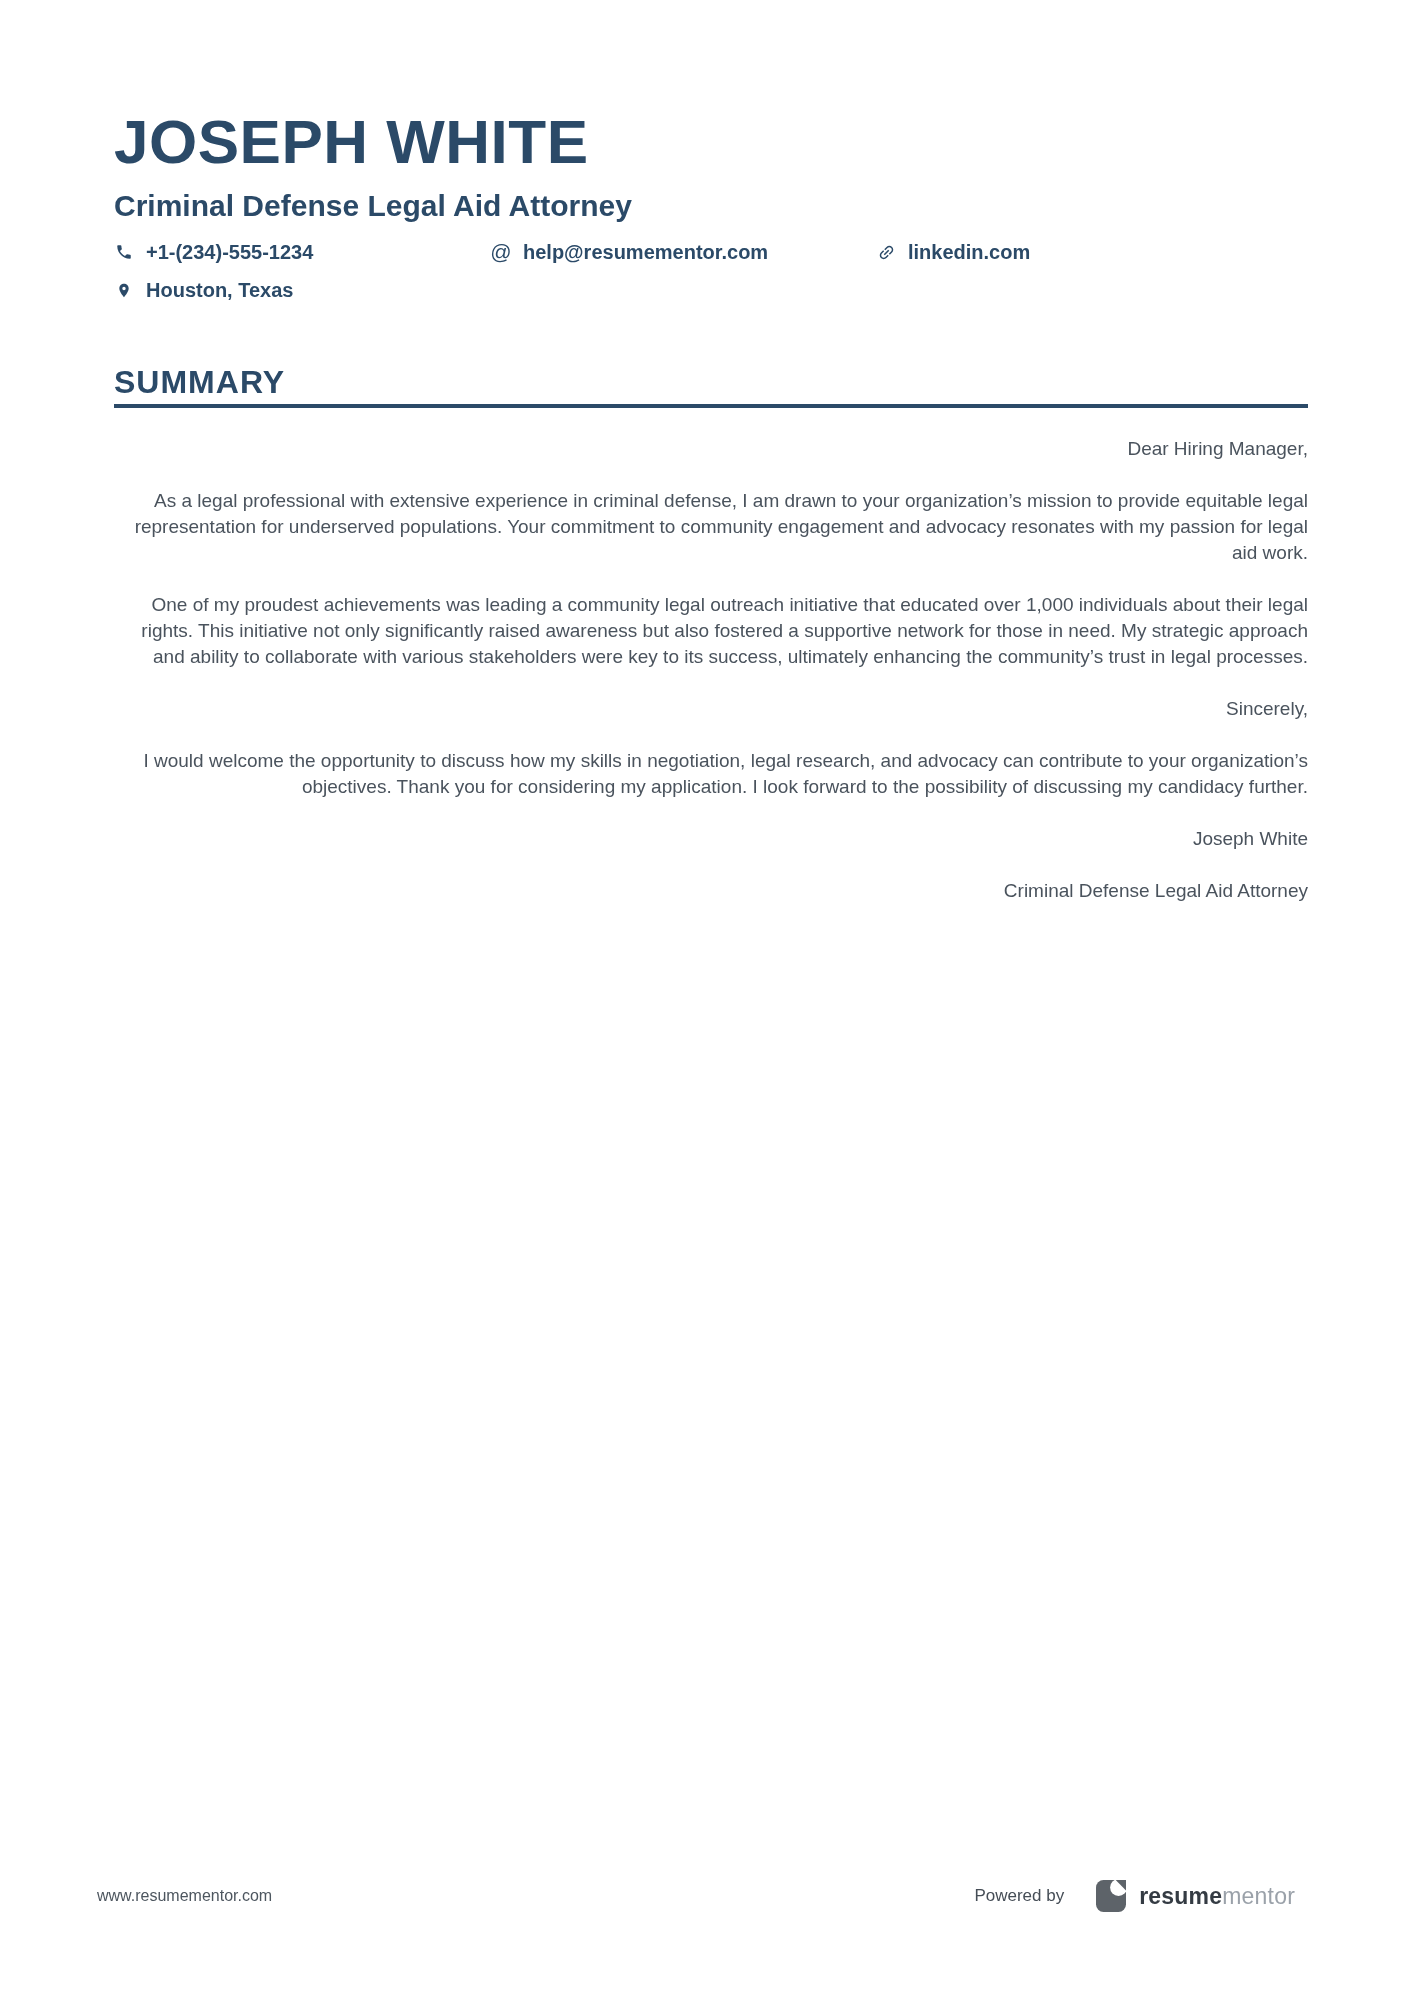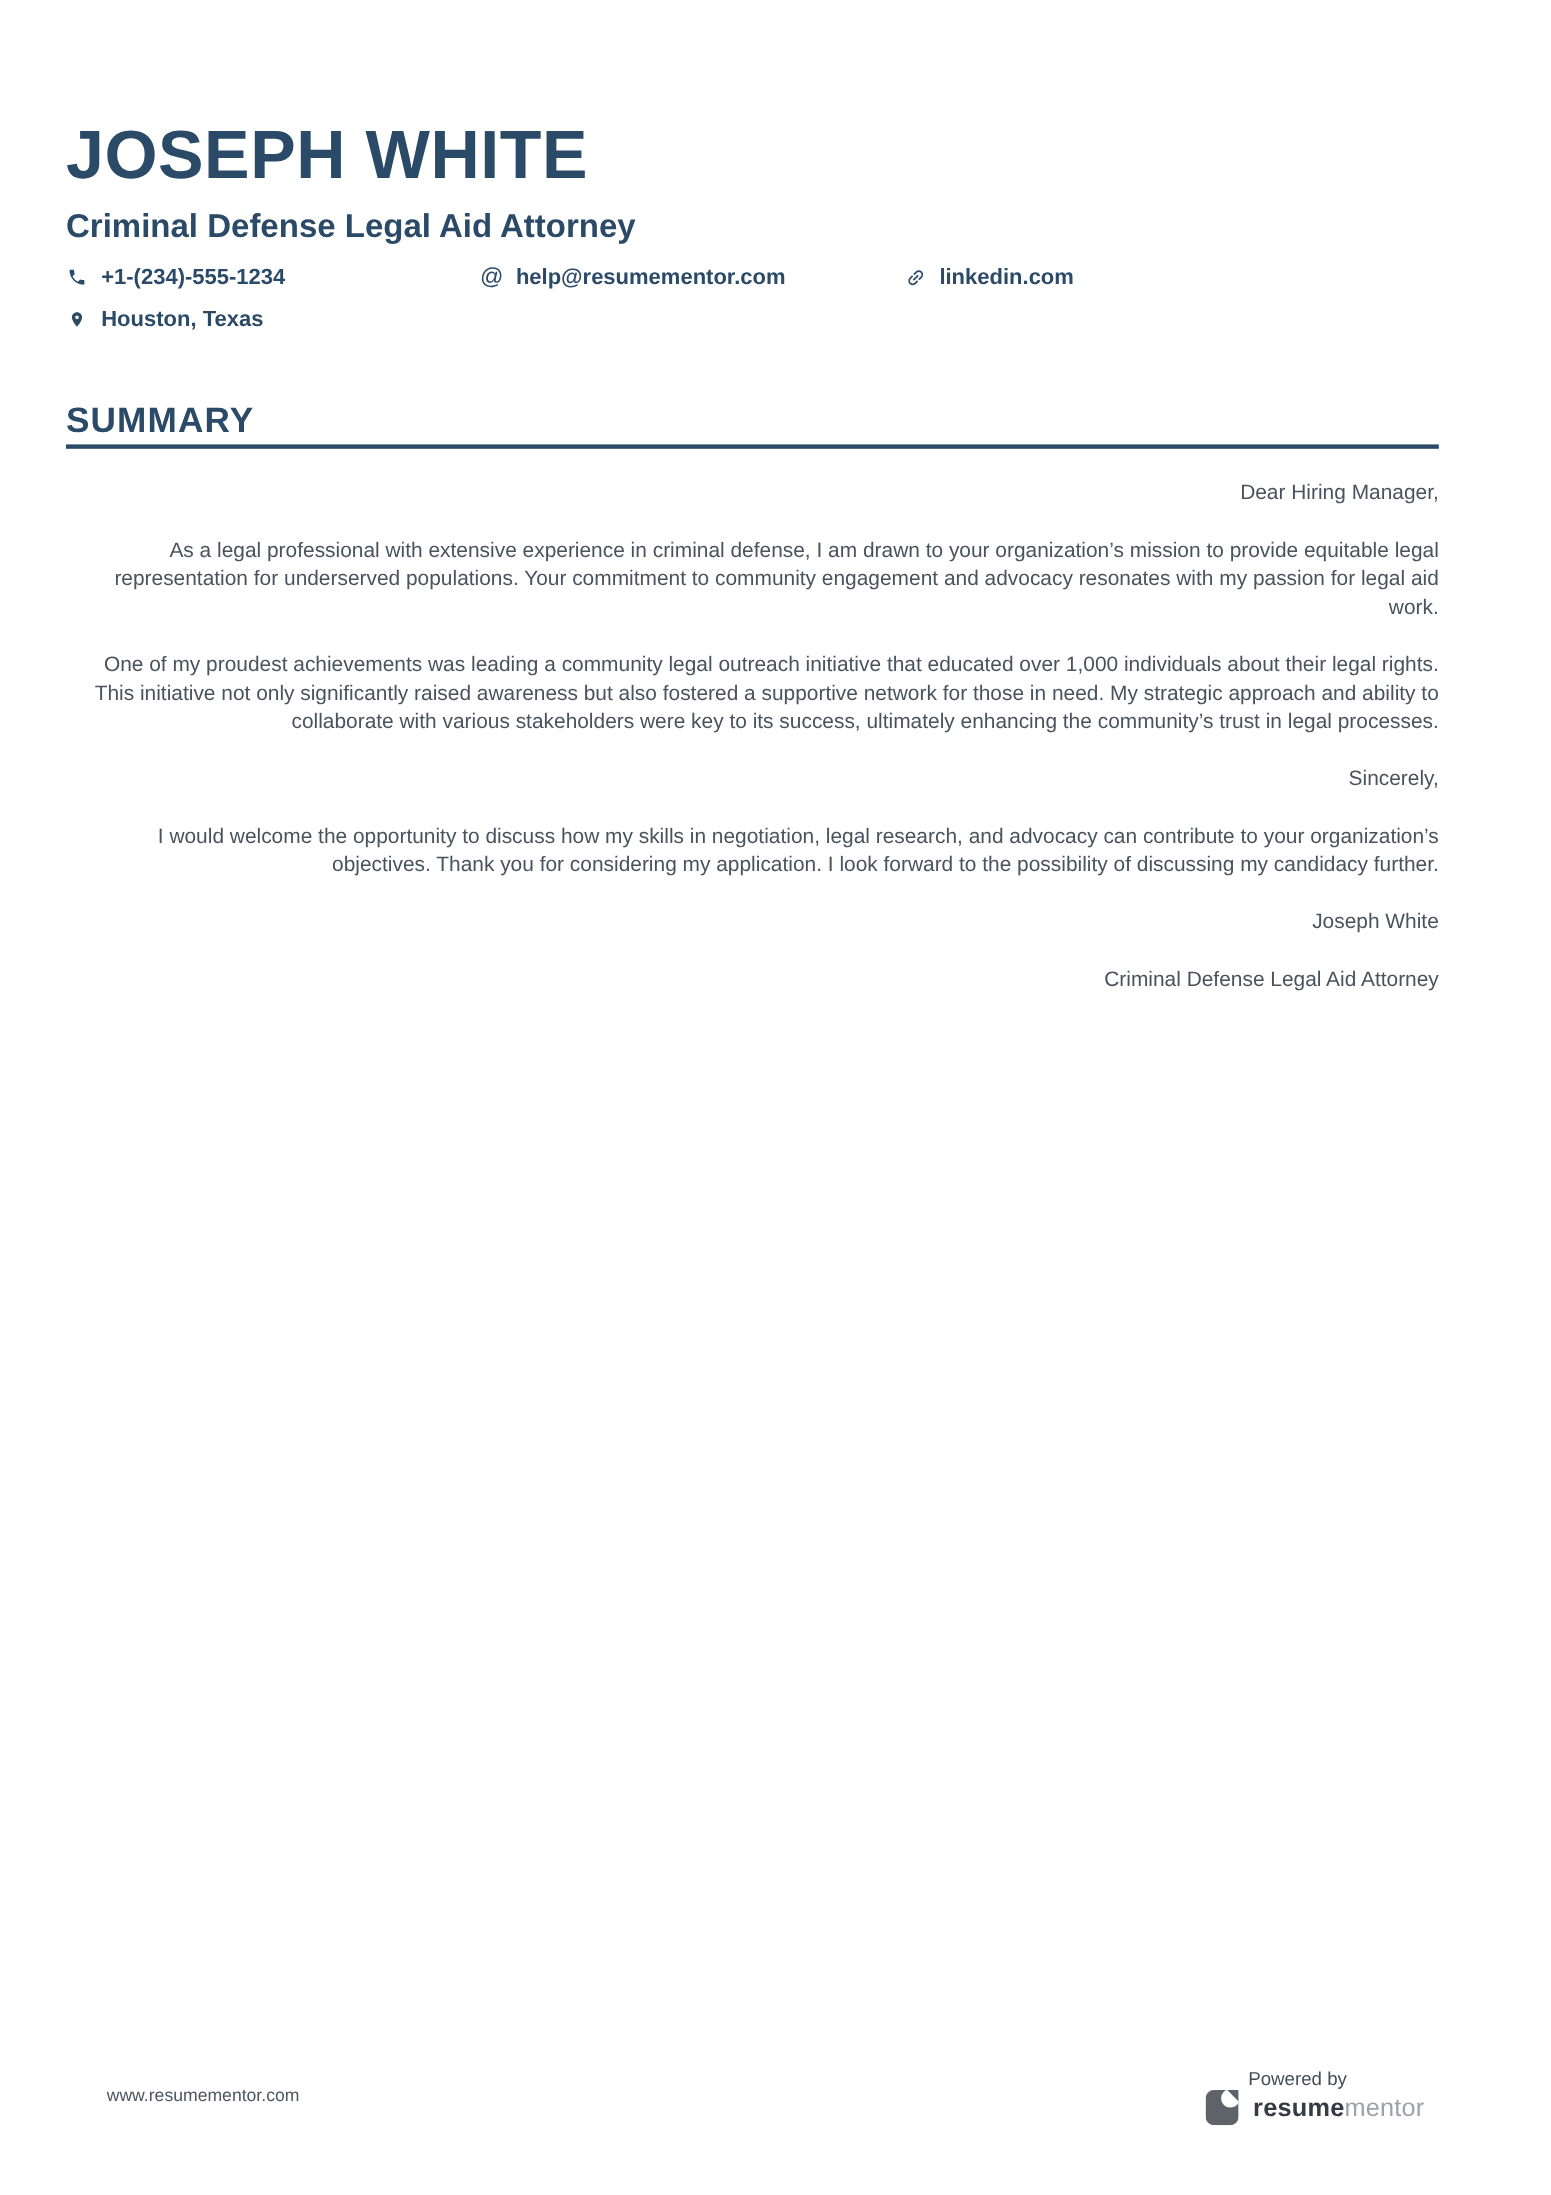--- a/index.html
+++ b/index.html
@@ -6,21 +6,21 @@
   html, body { background: #ffffff; }
   body { font-family: "Liberation Sans", sans-serif; }
   .page {
     position: relative;
     width: 1410px;
     height: 1995px;
     background: #ffffff;
     overflow: hidden;
   }
   .content {
-    padding: 0 102px 0 60px;
+    padding: 0 102px 0 114px;
   }
   .name {
     padding-top: 108px;
     font-size: 62px;
     line-height: 68px;
     font-weight: 800;
     letter-spacing: 0.5px;
     color: #2b4a68;
   }
   .job-title {
@@ -95,21 +95,20 @@
   }
   .footer-site {
     font-size: 16px;
     line-height: 20px;
     color: #4d565f;
     text-decoration: none;
   }
   .powered {
     display: flex;
     align-items: center;
-    flex-direction: column;
   }
   .powered-label {
     font-size: 17px;
     line-height: 20px;
     color: #454d56;
     margin-right: 32px;
   }
   .brand {
     display: flex;
     align-items: center;

